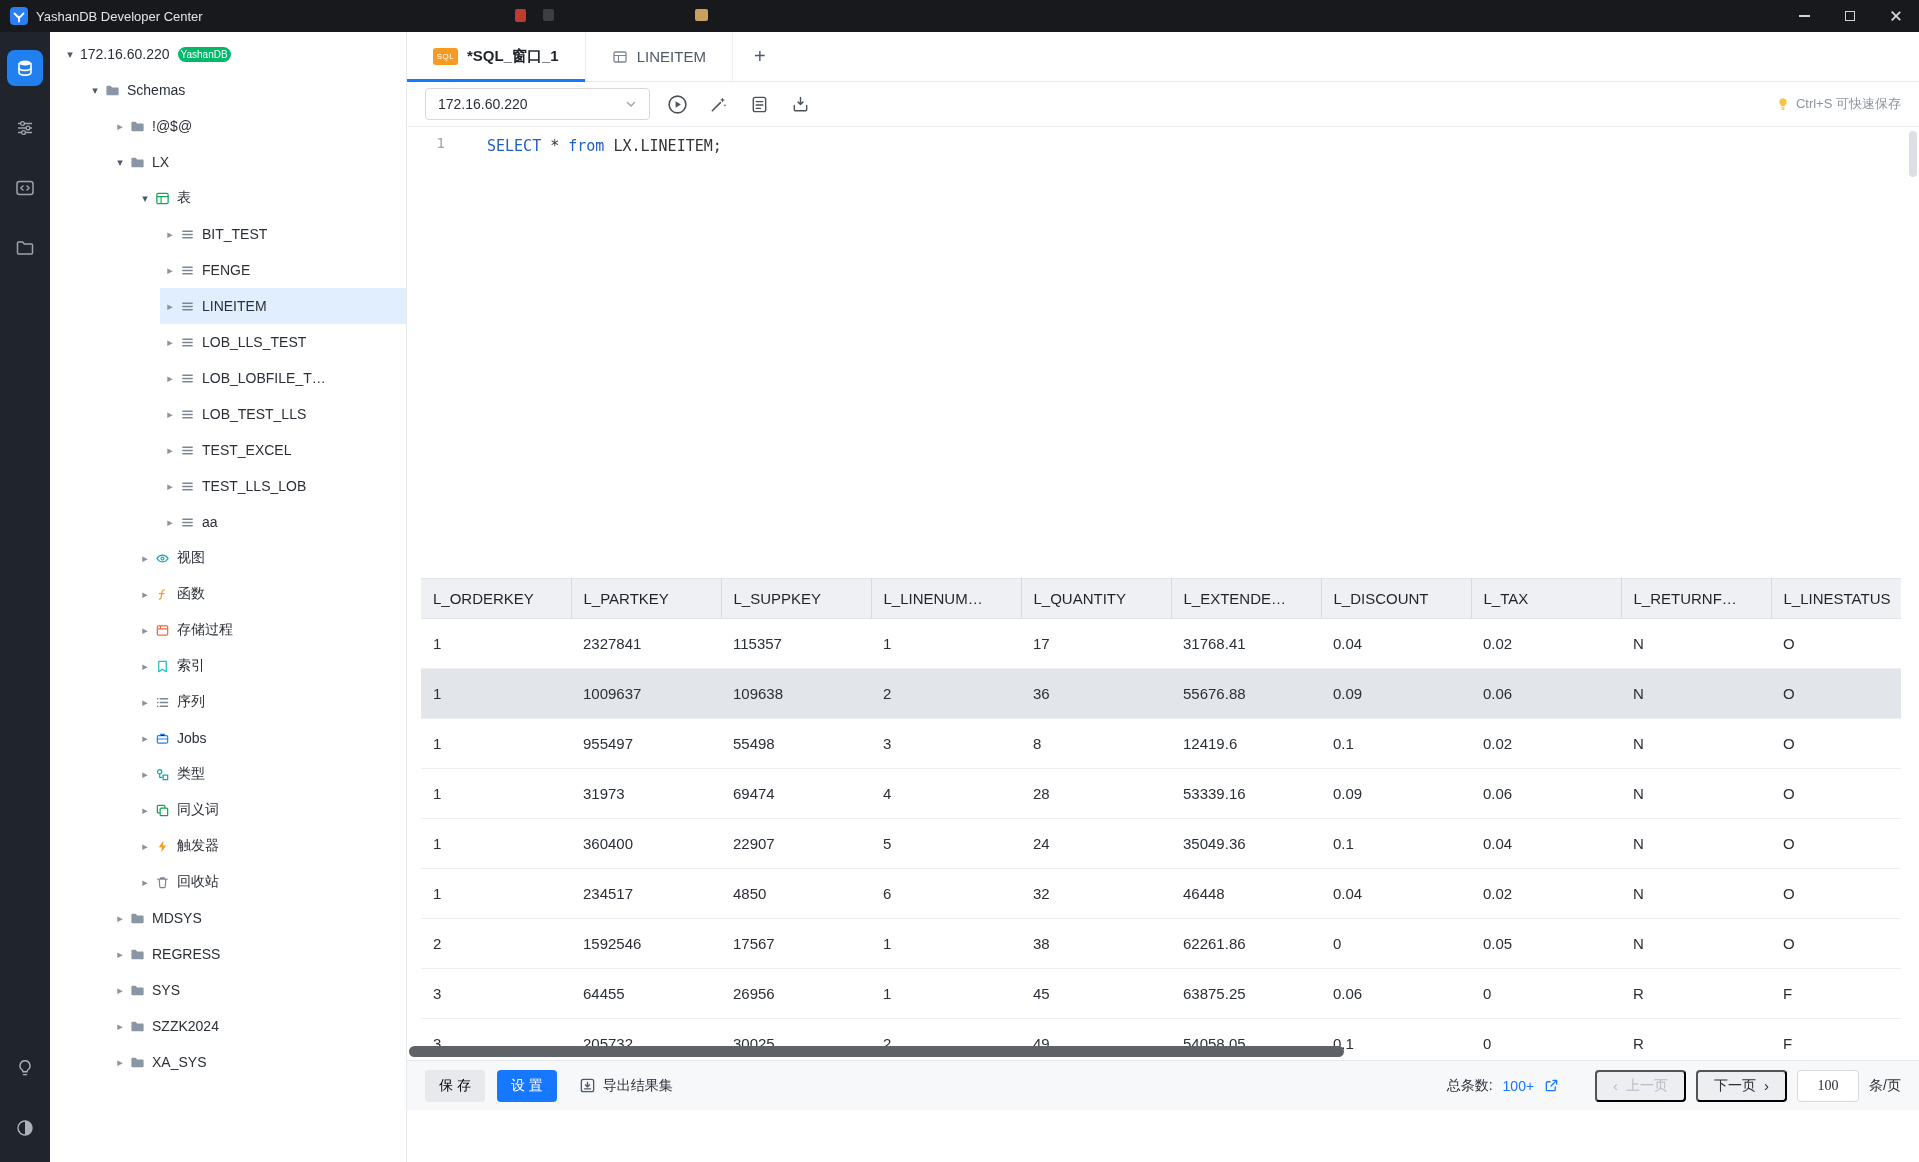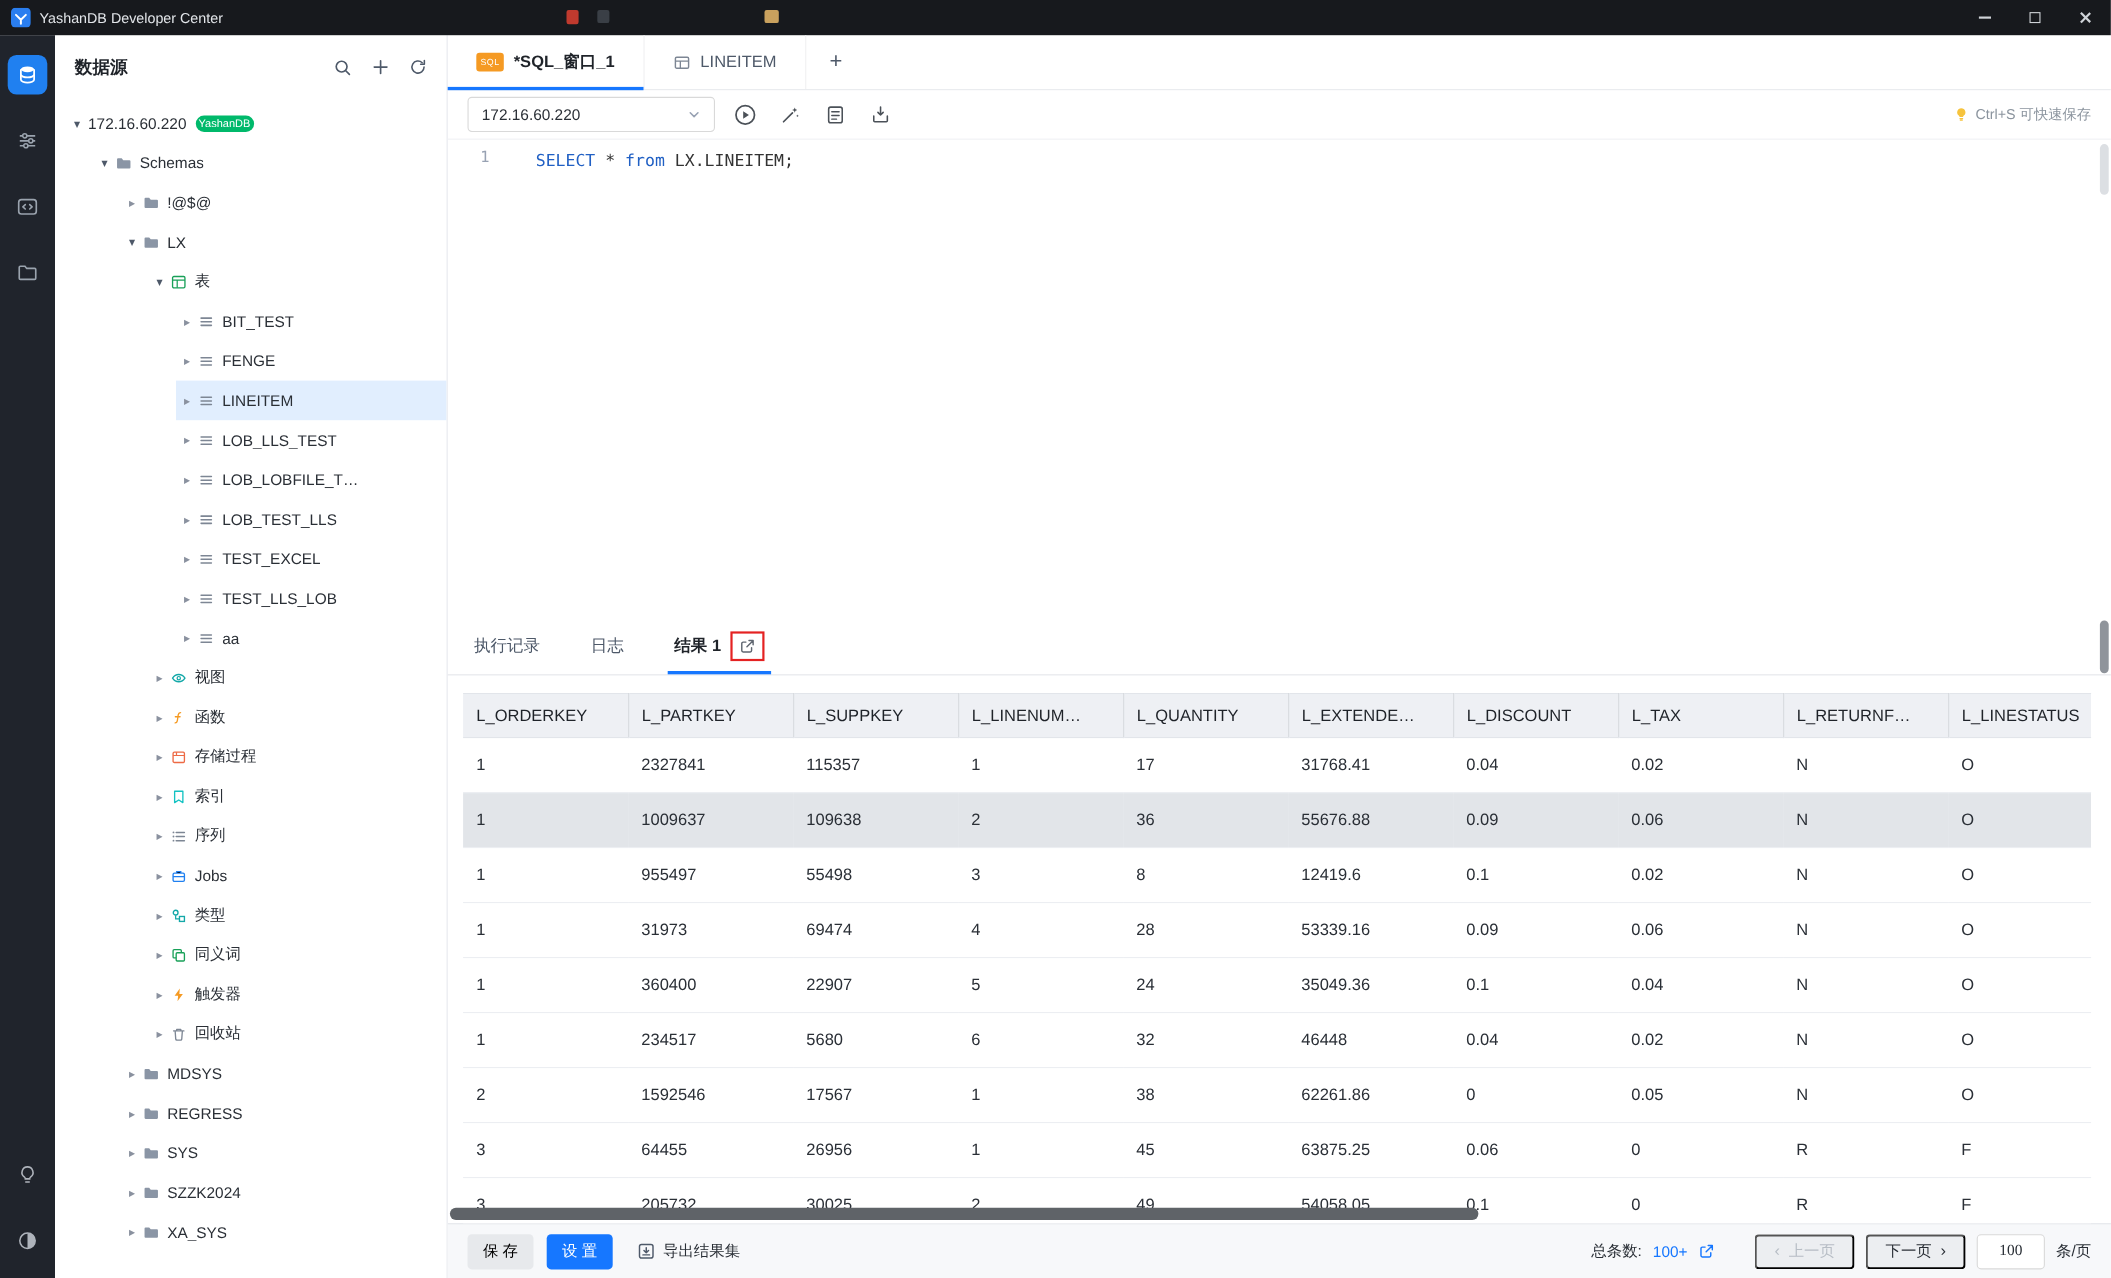--- a/index.html
+++ b/index.html
@@ -181,40 +181,20 @@
       <span>
         <svg width="20" height="20" viewBox="0 0 20 20">
             <circle cx="10" cy="10" r="7" stroke="#aeb3bb" stroke-width="1.4" fill="none"></circle>
             <path d="M10 3a7 7 0 0 1 0 14z" fill="#aeb3bb"></path>
           </svg>
       </span>
     </div>
   </div>
 
   <div class="sidebar">
-    <div class="sidebar-header">
-      <span class="sidebar-title">数据源</span>
-      <span class="icon-btn">
-        <svg width="17" height="17" viewBox="0 0 18 18">
-            <circle cx="8" cy="8" r="5.2" stroke="#4e5969" stroke-width="1.6" fill="none"></circle>
-            <path d="M12 12l3.5 3.5" stroke="#4e5969" stroke-width="1.6" stroke-linecap="round"></path>
-          </svg>
-      </span>
-      <span class="icon-btn">
-        <svg width="16" height="16" viewBox="0 0 18 18">
-            <path d="M9 2.5v13M2.5 9h13" stroke="#4e5969" stroke-width="1.7" stroke-linecap="round"></path>
-          </svg>
-      </span>
-      <span class="icon-btn">
-        <svg width="16" height="16" viewBox="0 0 18 18">
-            <path d="M15.2 9a6.2 6.2 0 1 1-1.9-4.5" stroke="#4e5969" stroke-width="1.6" fill="none" stroke-linecap="round"></path>
-            <path d="M15.5 2.2V6h-3.8" stroke="#4e5969" stroke-width="1.6" fill="none" stroke-linecap="round" stroke-linejoin="round"></path>
-          </svg>
-      </span>
-    </div>
     <div class="tree">
         <div class="tree-row" style="padding-left: 10px;">
           <div class="tree-inner">
             <span class="tree-arrow open">▾</span>
             <span class="tree-label">172.16.60.220</span>
             <span class="tree-badge">YashanDB</span>
           </div>
         </div>
         <div class="tree-row" style="padding-left: 35px;">
           <div class="tree-inner">
@@ -600,38 +580,20 @@
         <span>Ctrl+S 可快速保存</span>
       </span>
     </div>
 
     <div class="editor">
       <div class="gutter">1</div>
       <div class="code"><span class="tok-keyword">SELECT</span><span class="tok-plain"> * </span><span class="tok-keyword">from</span><span class="tok-plain"> LX.LINEITEM;</span></div>
       <div class="editor-vscroll"></div>
     </div>
 
-    <div class="result-tabs">
-      <div class="rtab">
-        <span>执行记录</span>
-      </div>
-      <div class="rtab">
-        <span>日志</span>
-      </div>
-      <div class="rtab active">
-        <span>结果 1</span>
-        <span class="red-box">
-          <svg width="15" height="15" viewBox="0 0 16 16">
-              <path d="M6.5 4H3.8A1.3 1.3 0 0 0 2.5 5.3v6.9a1.3 1.3 0 0 0 1.3 1.3h6.9a1.3 1.3 0 0 0 1.3-1.3V9.5" stroke="#5f6670" stroke-width="1.4" fill="none" stroke-linecap="round"></path>
-              <path d="M9.5 2.5H13.5V6.5M7.5 8.5l5.7-5.7" stroke="#5f6670" stroke-width="1.4" fill="none" stroke-linecap="round" stroke-linejoin="round"></path>
-            </svg>
-        </span>
-      </div>
-      <div class="results-vscroll"></div>
-    </div>
 
     <div class="table-region">
       <table class="result-table">
         <colgroup>
             <col>
             <col>
             <col>
             <col>
             <col>
             <col>
@@ -711,21 +673,21 @@
               <td>24</td>
               <td>35049.36</td>
               <td>0.1</td>
               <td>0.04</td>
               <td>N</td>
               <td>O</td>
             </tr>
             <tr>
               <td>1</td>
               <td>234517</td>
-              <td>5680</td>
+              <td>4850</td>
               <td>6</td>
               <td>32</td>
               <td>46448</td>
               <td>0.04</td>
               <td>0.02</td>
               <td>N</td>
               <td>O</td>
             </tr>
             <tr>
               <td>2</td>

